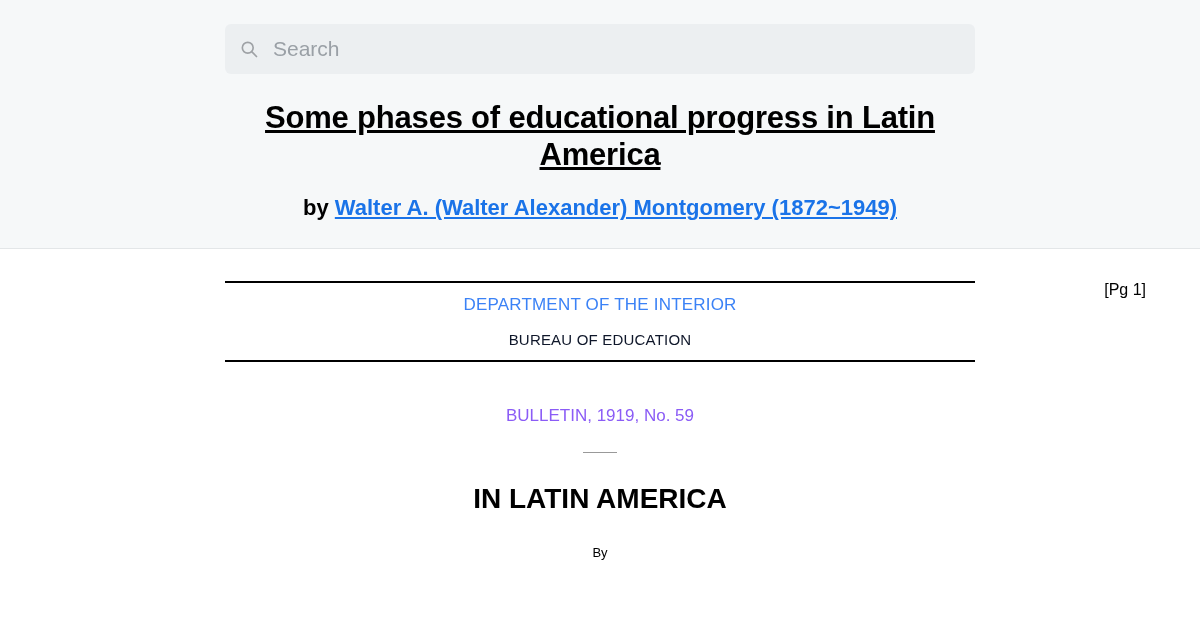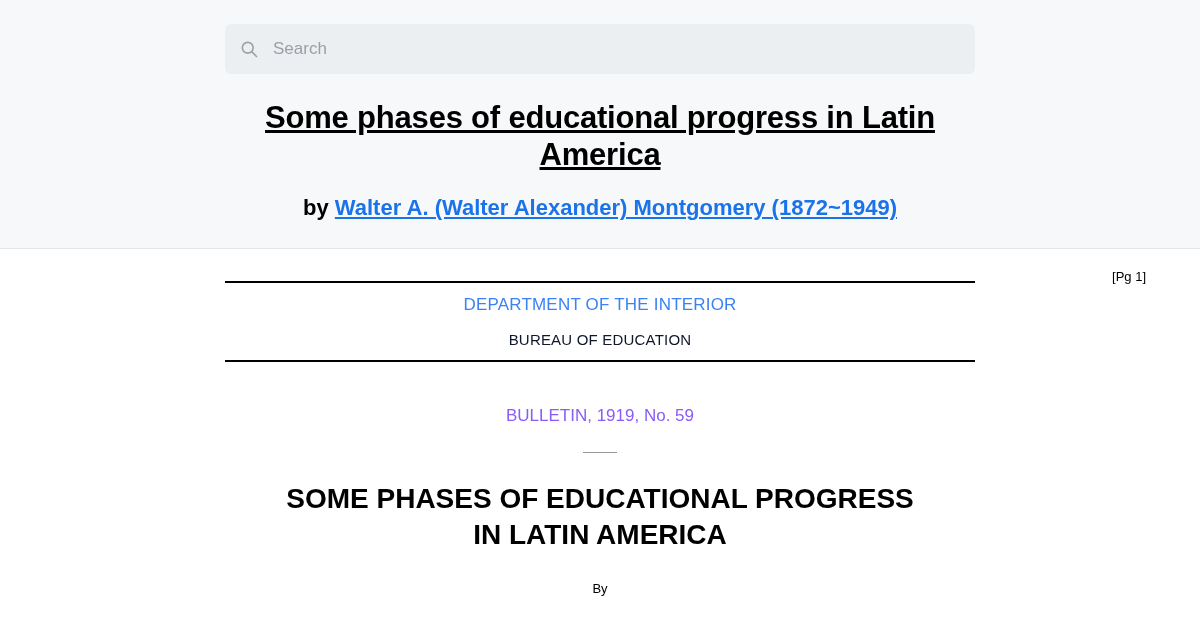--- a/index.html
+++ b/index.html
@@ -42,21 +42,21 @@
     height: 20px;
     flex: 0 0 20px;
     margin-right: 12px;
     opacity: .55;
   }
   .search-input {
     border: 0;
     outline: none;
     background: transparent;
     font-family: "Liberation Sans", sans-serif;
-    font-size: 17px;
+    font-size: 21px;
     color: #000000;
     width: 100%;
     height: 100%;
   }
   .search-input::placeholder {
     color: #9aa0a6;
   }
 
   .doc-title {
     width: 760px;
@@ -84,22 +84,22 @@
 
   
   .doc-body {
     position: relative;
     padding-top: 32px;
   }
 
   .page-marker {
     position: absolute;
     right: 54px;
-    top: 20px;
-    font-size: 13px;
+    top: 32px;
+    font-size: 16px;
     color: #000;
   }
 
   .dept-block {
     width: 750px;
     margin: 0 auto;
     border-top: 2px solid #000;
     border-bottom: 2px solid #000;
     padding: 12px 0 12px 0;
     text-align: center;
@@ -178,18 +178,17 @@
   <div class="dept-block">
     <div class="dept-line1">DEPARTMENT OF THE INTERIOR</div>
     <div class="dept-line2">BUREAU OF EDUCATION</div>
   </div>
 
   <div class="bulletin">BULLETIN, 1919, No. 59</div>
 
   <div class="rule-short"></div>
 
   <div class="main-title">
-    <div>SOME PHASES OF EDUCATIONAL PROGRESS</div>
     <div>IN LATIN AMERICA</div>
   </div>
 
   <div class="by-small">By</div>
 </div>
 
 </body></html>

